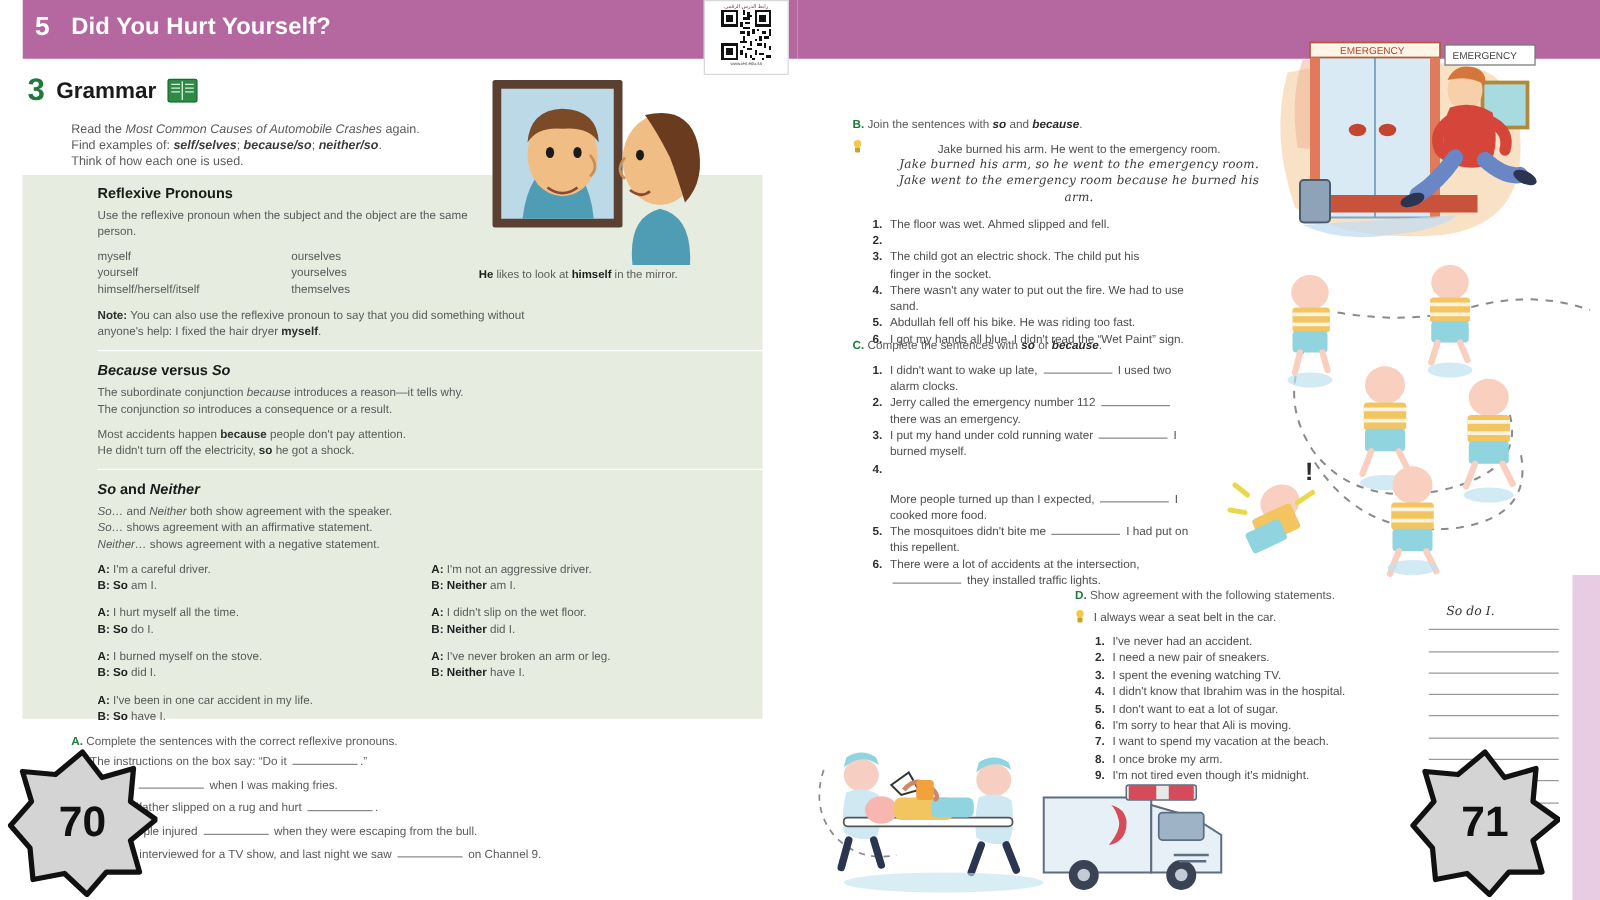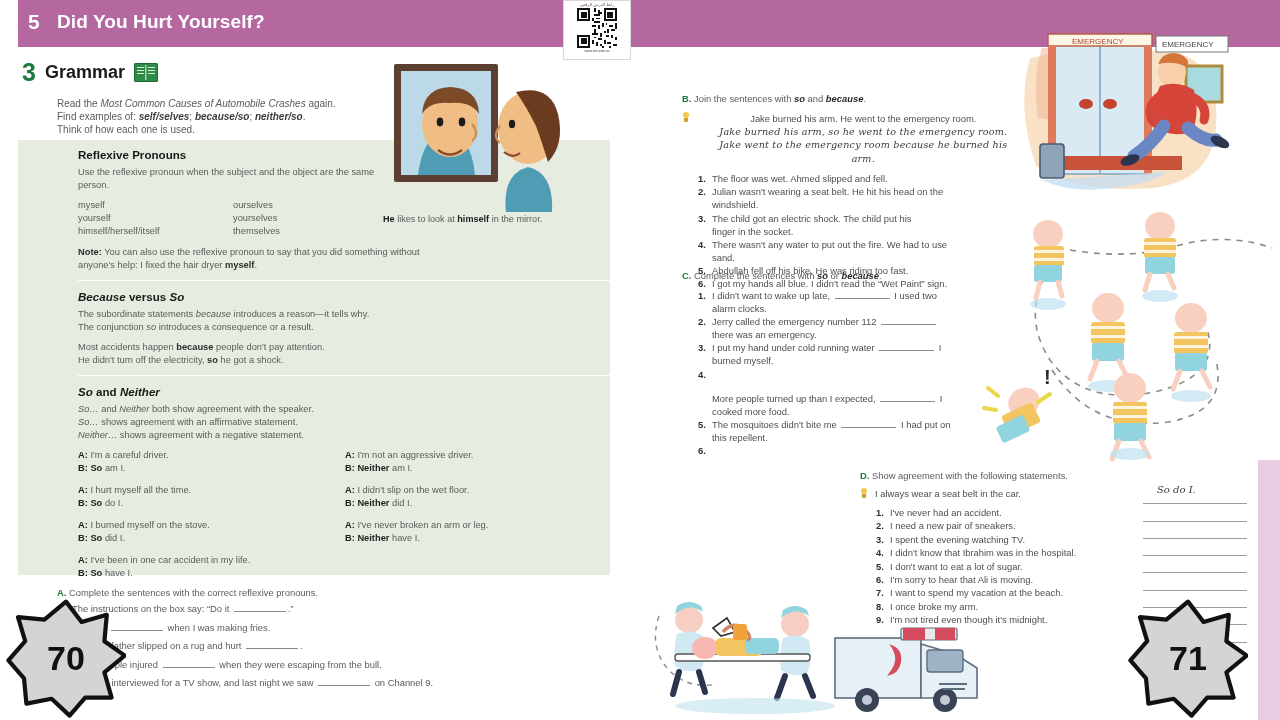--- a/index.html
+++ b/index.html
@@ -201,21 +201,21 @@
       <div class="gb-p" style="width:345px;">
         <b>Note:</b><span> You can also use the reflexive pronoun to say that you did something without anyone's help: I fixed the hair dryer </span><b>myself</b><span>.</span>
       </div>
 
       <div class="hr-soft"></div>
 
       <div class="gb-h ital">
         <span>Because</span><span class="rom"> versus </span><span>So</span>
       </div>
       <div class="gb-p">
-        <span>The subordinate statements </span><i>because</i><span> introduces a reason—it tells why.</span><br>
+        <span>The subordinate conjunction </span><i>because</i><span> introduces a reason—it tells why.</span><br>
         <span>The conjunction </span><i>so</i><span> introduces a consequence or a result.</span>
       </div>
       <div class="gb-p">
         <span>Most accidents happen </span><b>because</b><span> people don't pay attention.</span><br>
         <span>He didn't turn off the electricity, </span><b>so</b><span> he got a shock.</span>
       </div>
 
       <div class="hr-soft"></div>
 
       <div class="gb-h ital">
@@ -326,21 +326,20 @@
         <div class="handw">Jake went to the emergency room because he burned his arm.</div>
       </div>
     </div>
     <div style="margin-top:7px;margin-left:16px;">
       <div class="ex-item-r">
           <span class="ex-n">1.</span>
           <span>The floor was wet. Ahmed slipped and fell.</span>
         </div>
       <div class="ex-item-r">
           <span class="ex-n">2.</span>
-          <span style="width:260px;display:inline-block;">Julian wasn't wearing a seat belt. He hit his head on the windshield.</span>
         </div>
       <div class="ex-item-r">
           <span class="ex-n">3.</span>
           <span style="width:225px;display:inline-block;">The child got an electric shock. The child put his finger in the socket.</span>
         </div>
       <div class="ex-item-r">
           <span class="ex-n">4.</span>
           <span style="width:250px;display:inline-block;">There wasn't any water to put out the fire. We had to use sand.</span>
         </div>
       <div class="ex-item-r">
@@ -375,20 +374,21 @@
       <div class="ex-item-r">
           <span class="ex-n">4.</span>
           <span style="width:250px;display:inline-block;margin-top:24px;"><span>More people turned up than I expected, </span><span class="blank-r"></span><span> I cooked more food.</span></span>
         </div>
       <div class="ex-item-r">
           <span class="ex-n">5.</span>
           <span style="width:250px;display:inline-block;"><span>The mosquitoes didn't bite me </span><span class="blank-r"></span><span> I had put on this repellent.</span></span>
         </div>
       <div class="ex-item-r">
           <span class="ex-n">6.</span>
+          <span style="width:250px;display:inline-block;"><span>There were a lot of accidents at the intersection, </span><span class="blank-r"></span><span> they installed traffic lights.</span></span>
         </div>
     </div>
   </div>
 
   <div class="r-block" style="left:860px;top:469px;width:300px;">
     <div class="r-head">
       <span class="ex-letter">D.</span>
       <span>Show agreement with the following statements.</span>
     </div>
     <div style="display:flex;margin-top:5px;">

